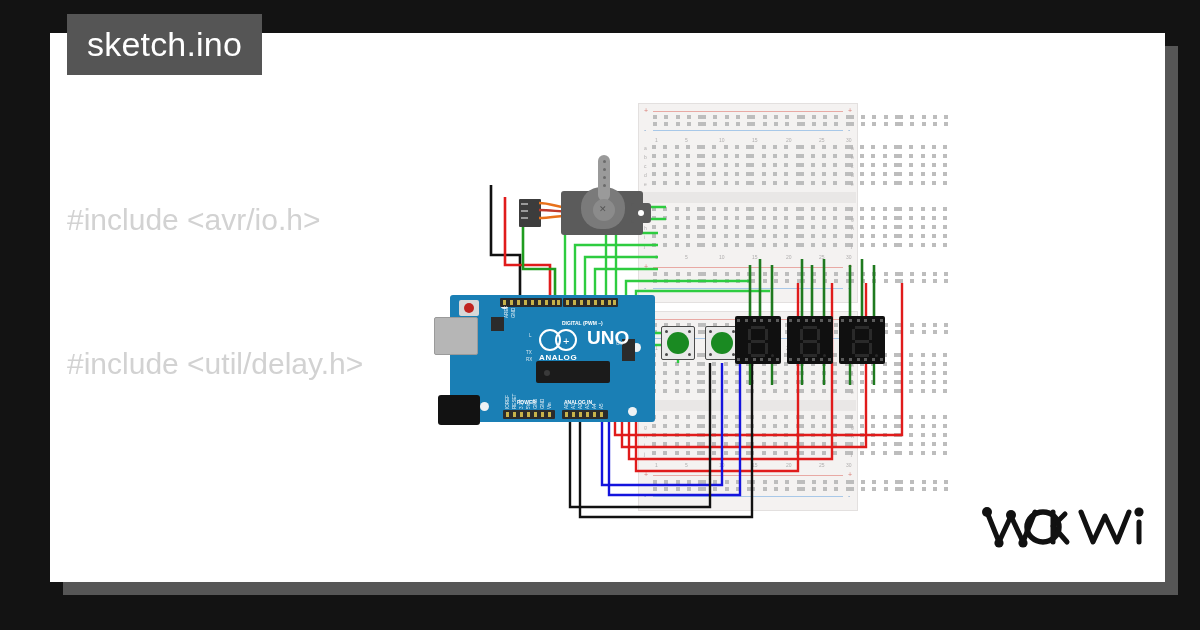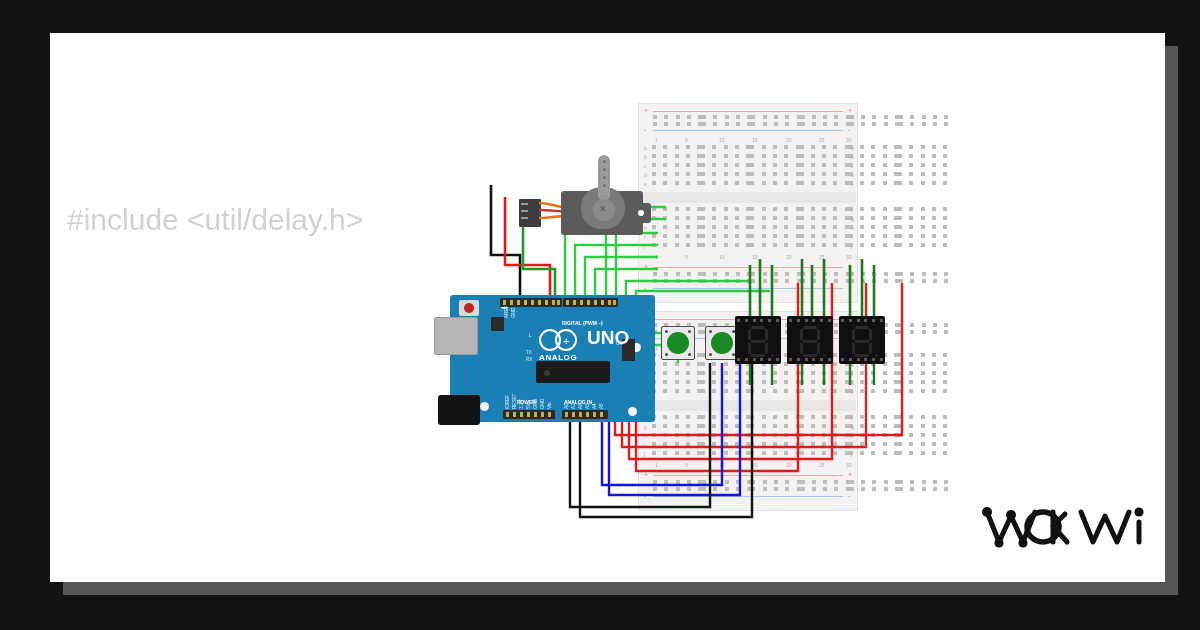--- a/index.html
+++ b/index.html
@@ -149,20 +149,21 @@
 </head>
 <body>
 
 <div id="root">
 
   <div class="canvas-shadow"></div>
 
   <div class="canvas">
 
     <div class="code">
+      <div class="ln">#include &lt;avr/io.h&gt;</div>
       <div class="ln">#include &lt;util/delay.h&gt;</div>
       <div class="blank"></div>
       
       
       
       
       
       
       
       
@@ -1776,14 +1777,17 @@
           <circle cx="22" cy="43" r="4.6"></circle>
           <circle cx="34" cy="15" r="5"></circle>
           <circle cx="46" cy="43" r="4.6"></circle>
           <circle cx="162" cy="12" r="4.6"></circle>
         </g>
       </svg>
     </div>
 
   </div>
 
+  <div class="tab">
+    <span>sketch.ino</span>
+  </div>
 
 </div>
 
 </body></html>

